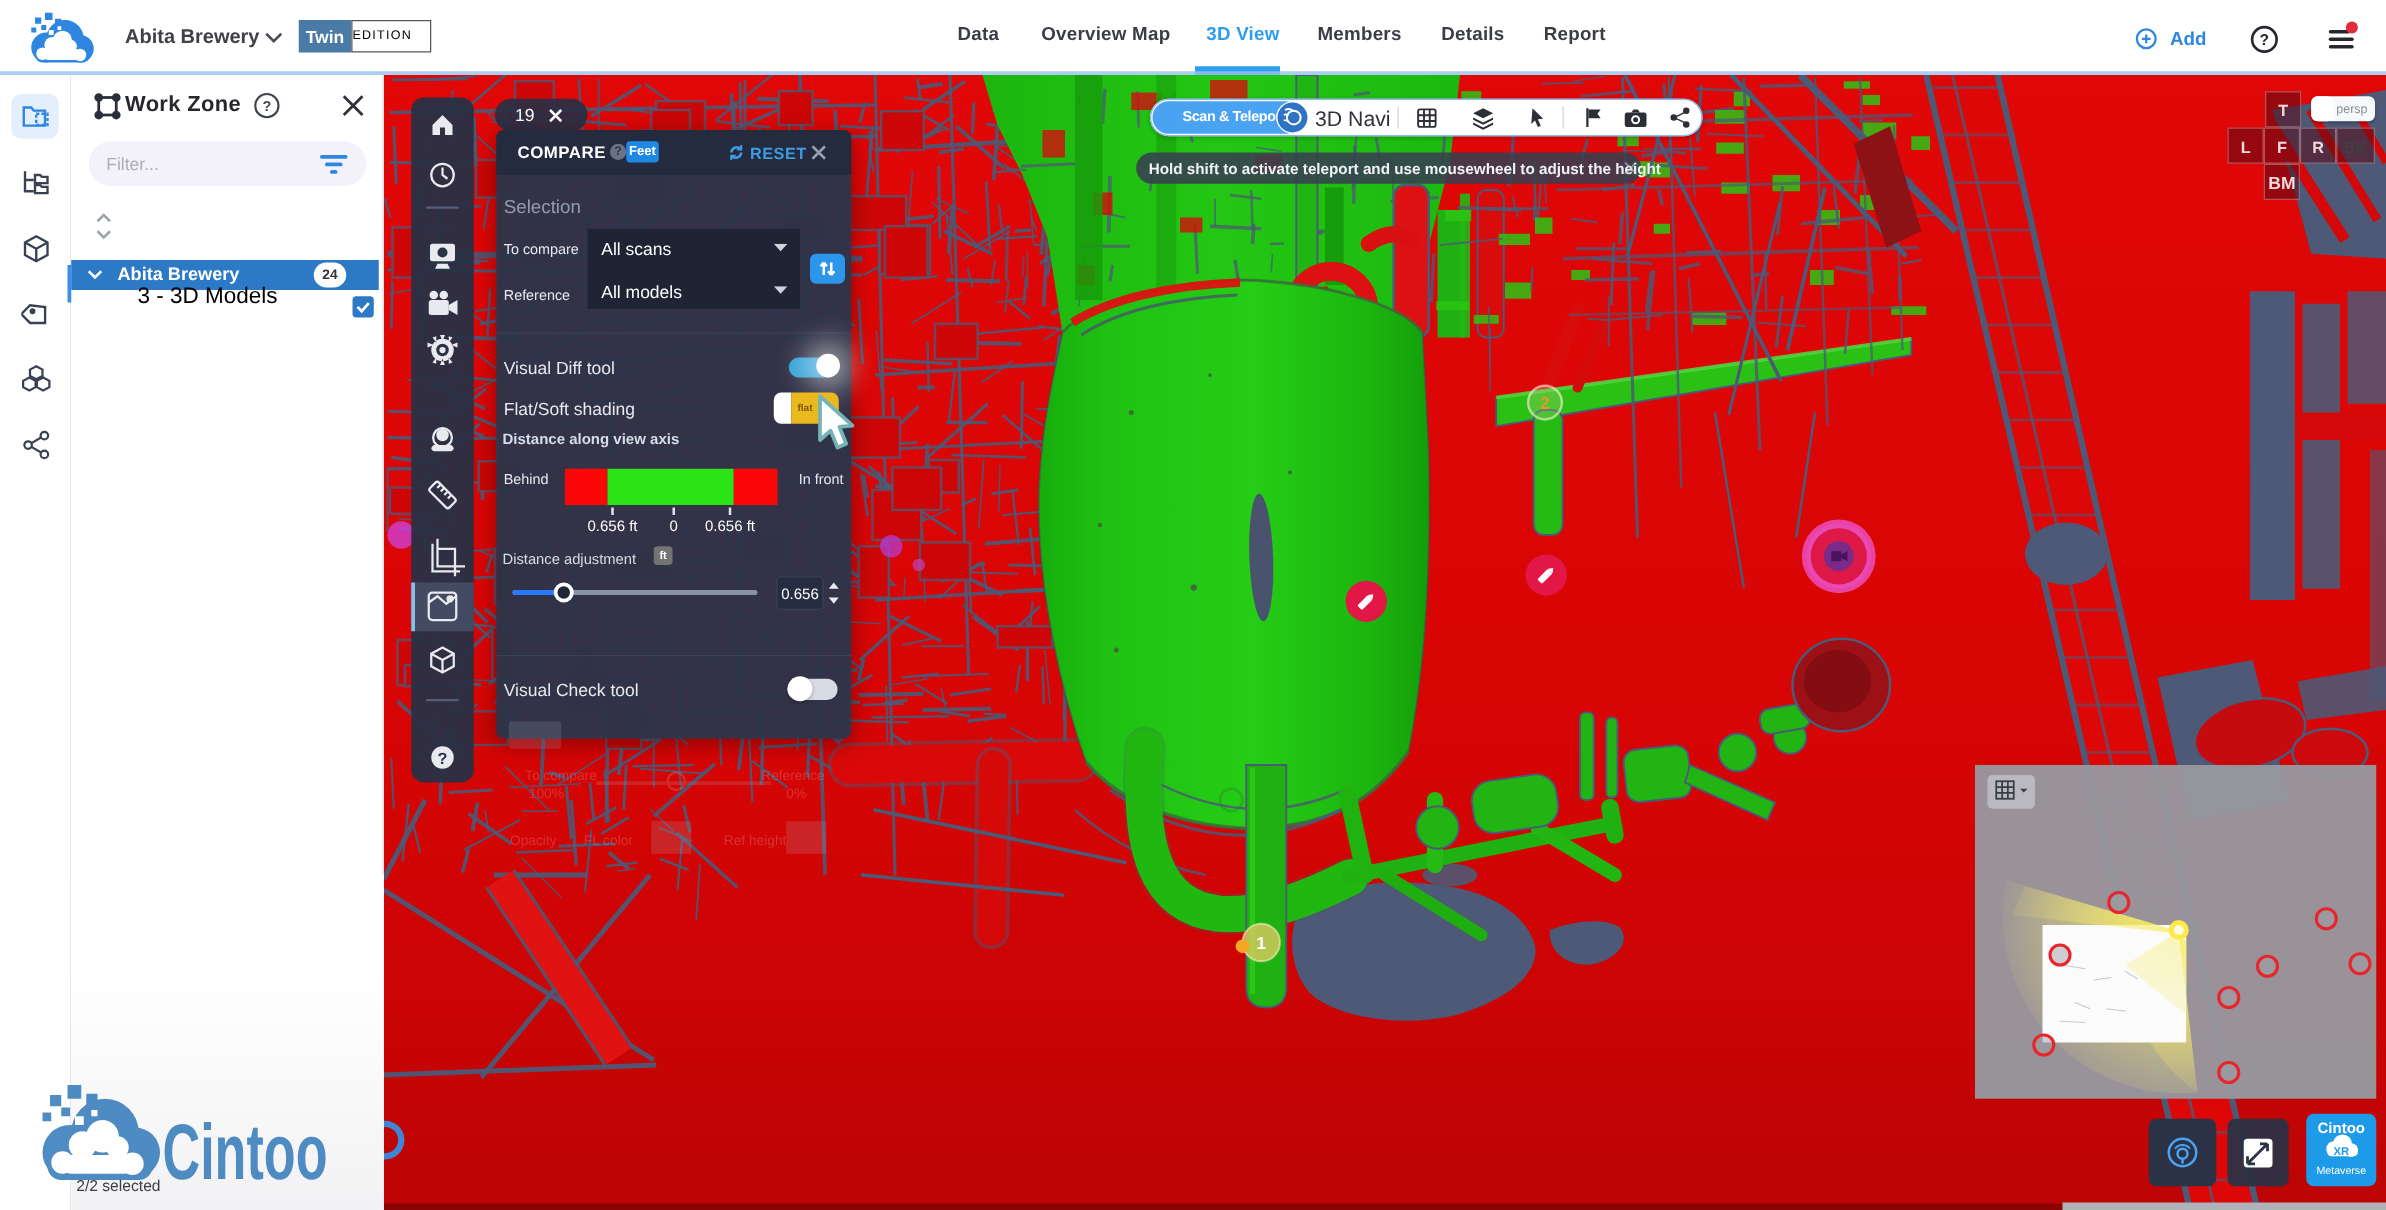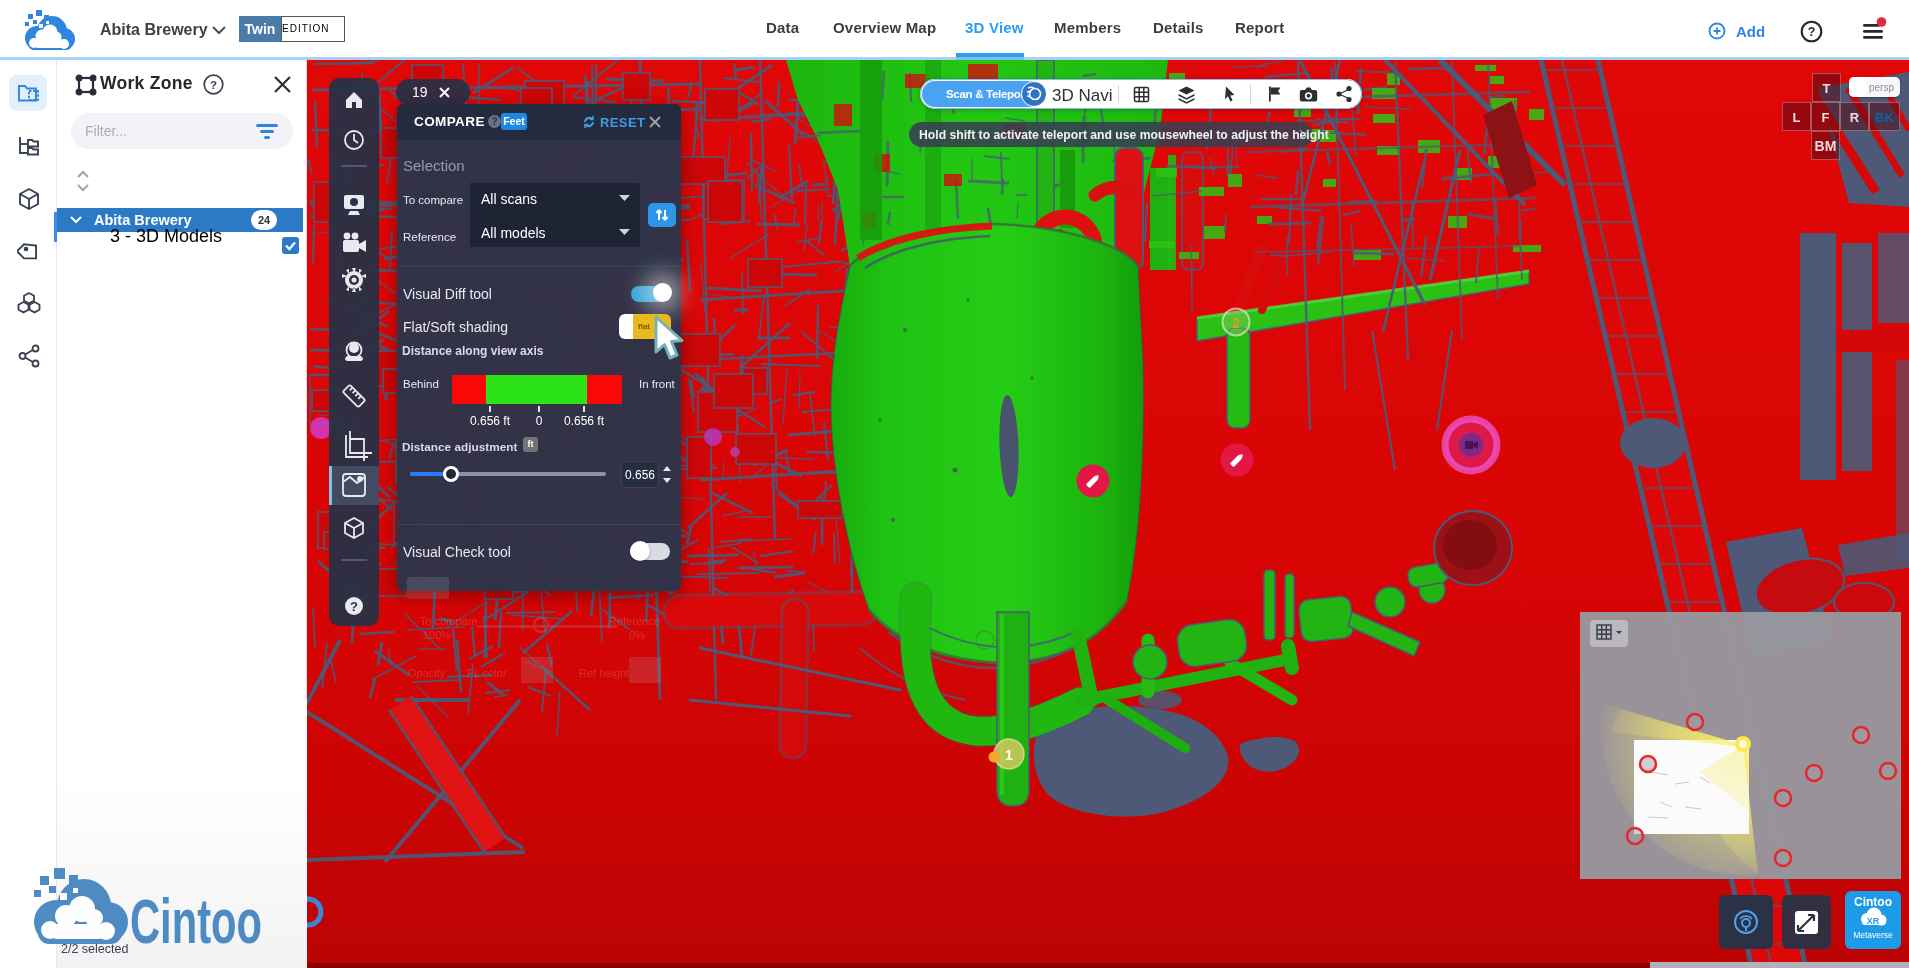--- a/index.html
+++ b/index.html
@@ -1264,21 +1264,21 @@
   <div class="abs" style="left:242px;top:274px;font-size:11.5px;color:#e8eaf0">In front</div>
   <div class="abs" style="left:55px;top:271px;width:34px;height:29px;background:#fb0707"></div>
   <div class="abs" style="left:89px;top:271px;width:101px;height:29px;background:#2ce317"></div>
   <div class="abs" style="left:190px;top:271px;width:35px;height:29px;background:#fb0707"></div>
   <div class="abs" style="left:92px;top:302px;width:1.5px;height:6px;background:#dfe3ea"></div>
   <div class="abs" style="left:141px;top:302px;width:1.5px;height:6px;background:#dfe3ea"></div>
   <div class="abs" style="left:186px;top:302px;width:1.5px;height:6px;background:#dfe3ea"></div>
   <div class="abs" style="left:63px;top:310px;width:60px;font-size:12px;color:#fff;text-align:center">0.656 ft</div>
   <div class="abs" style="left:112px;top:310px;width:60px;font-size:12px;color:#fff;text-align:center">0</div>
   <div class="abs" style="left:157px;top:310px;width:60px;font-size:12px;color:#fff;text-align:center">0.656 ft</div>
-  <div class="abs" style="left:5px;top:336px;font-size:11.8px;font-weight:bold;color:#d8dce6">Distance adjustment</div>
+  <div class="abs" style="left:5px;top:336px;font-size:11.8px;font-weight:normal;color:#d8dce6">Distance adjustment</div>
   <div class="abs" style="left:126px;top:333px;width:15px;height:15px;background:#737373;border-radius:3px;color:#fff;font-size:9px;font-weight:bold;text-align:center;line-height:15px">ft</div>
   <div class="abs" style="left:13px;top:368px;width:196px;height:4px;background:#8a93a6;border-radius:2px"></div>
   <div class="abs" style="left:13px;top:368px;width:41px;height:4px;background:#2979ff;border-radius:2px"></div>
   <div class="abs" style="left:46px;top:362px;width:16px;height:16px;background:#fff;border-radius:50%"></div>
   <div class="abs" style="left:49px;top:365px;width:10px;height:10px;background:#1f2636;border-radius:50%"></div>
   <div class="abs" style="left:224px;top:357px;width:38px;height:27px;background:#262d41;border:1px solid #3a4256;border-radius:4px;color:#fff;font-size:12px;text-align:center;line-height:26px">0.656</div>
   <svg class="abs" style="left:264px;top:358px" width="12" height="26">
       <path d="M2 9 L6 4 L10 9 Z" fill="#e8eaf0"></path>
       <path d="M2 16 L6 21 L10 16 Z" fill="#e8eaf0"></path>
     </svg>
@@ -1346,21 +1346,21 @@
 <div class="ov" style="left:909px;top:122px;width:404px;height:25px;background:rgba(55,63,80,.88);border-radius:13px"></div>
 <div class="ov" style="left:919px;top:128px;font-size:12.2px;font-weight:600;color:#f0f2f6;letter-spacing:0px">Hold shift to activate teleport and use mousewheel to adjust the height</div>
 <svg class="ov" style="left:1298px;top:128px;opacity:.5" width="13" height="13">
     <path d="M2 2 L11 11 M11 2 L2 11" stroke="#cfd3dc" stroke-width="1.6"></path>
   </svg>
 
 <div class="ov" style="left:1812px;top:73px;width:29px;height:29px;background:rgba(90,10,22,.55);border:1px solid rgba(255,255,255,.3);color:#f3d9dc;font-size:13px;font-weight:bold;text-align:center;line-height:29px">T</div>
 <div class="ov" style="left:1782px;top:102px;width:29px;height:29px;background:rgba(90,10,22,.55);border:1px solid rgba(255,255,255,.3);color:#f3d9dc;font-size:13px;font-weight:bold;text-align:center;line-height:29px">L</div>
 <div class="ov" style="left:1811px;top:102px;width:29px;height:29px;background:rgba(90,10,22,.55);border:1px solid rgba(255,255,255,.3);color:#f3d9dc;font-size:13px;font-weight:bold;text-align:center;line-height:29px">F</div>
 <div class="ov" style="left:1840px;top:102px;width:29px;height:29px;background:rgba(90,10,22,.55);border:1px solid rgba(255,255,255,.3);color:#f3d9dc;font-size:13px;font-weight:bold;text-align:center;line-height:29px">R</div>
-<div class="ov" style="left:1869px;top:102px;width:31px;height:29px;background:rgba(90,10,22,.55);border:1px solid rgba(255,255,255,.3);color:#0369a1;font-size:13px;font-weight:bold;text-align:center;line-height:29px">BK</div>
+<div class="ov" style="left:1869px;top:102px;width:31px;height:29px;background:rgba(90,10,22,.55);border:1px solid rgba(255,255,255,.3);color:#404040;font-size:13px;font-weight:bold;text-align:center;line-height:29px">BK</div>
 <div class="ov" style="left:1811px;top:131px;width:29px;height:29px;background:rgba(90,10,22,.55);border:1px solid rgba(255,255,255,.3);color:#f3d9dc;font-size:14px;font-weight:bold;text-align:center;line-height:29px">BM</div>
 <div class="ov" style="left:1849px;top:77px;width:51px;height:20px;background:#f6f8fa;border-radius:5px;box-shadow:0 1px 2px rgba(0,0,0,.3)"></div>
 <div class="ov" style="left:1849px;top:77px;width:18px;height:20px;background:#fff;border-radius:5px"></div>
 <div class="ov" style="left:1869px;top:82px;font-size:10px;color:#8b8f98">persp</div>
 
 <div class="ov" style="left:1580px;top:612px;width:321px;height:267px;background:rgba(151,151,158,.97)"></div>
 <svg class="ov" style="left:1580px;top:612px" width="321" height="267" viewBox="0 0 321 267">
   <defs>
       <radialGradient id="fan2" cx="163" cy="132" r="150" gradientUnits="userSpaceOnUse">
     <stop offset="0" stop-color="#f7ec55" stop-opacity=".9"></stop>

